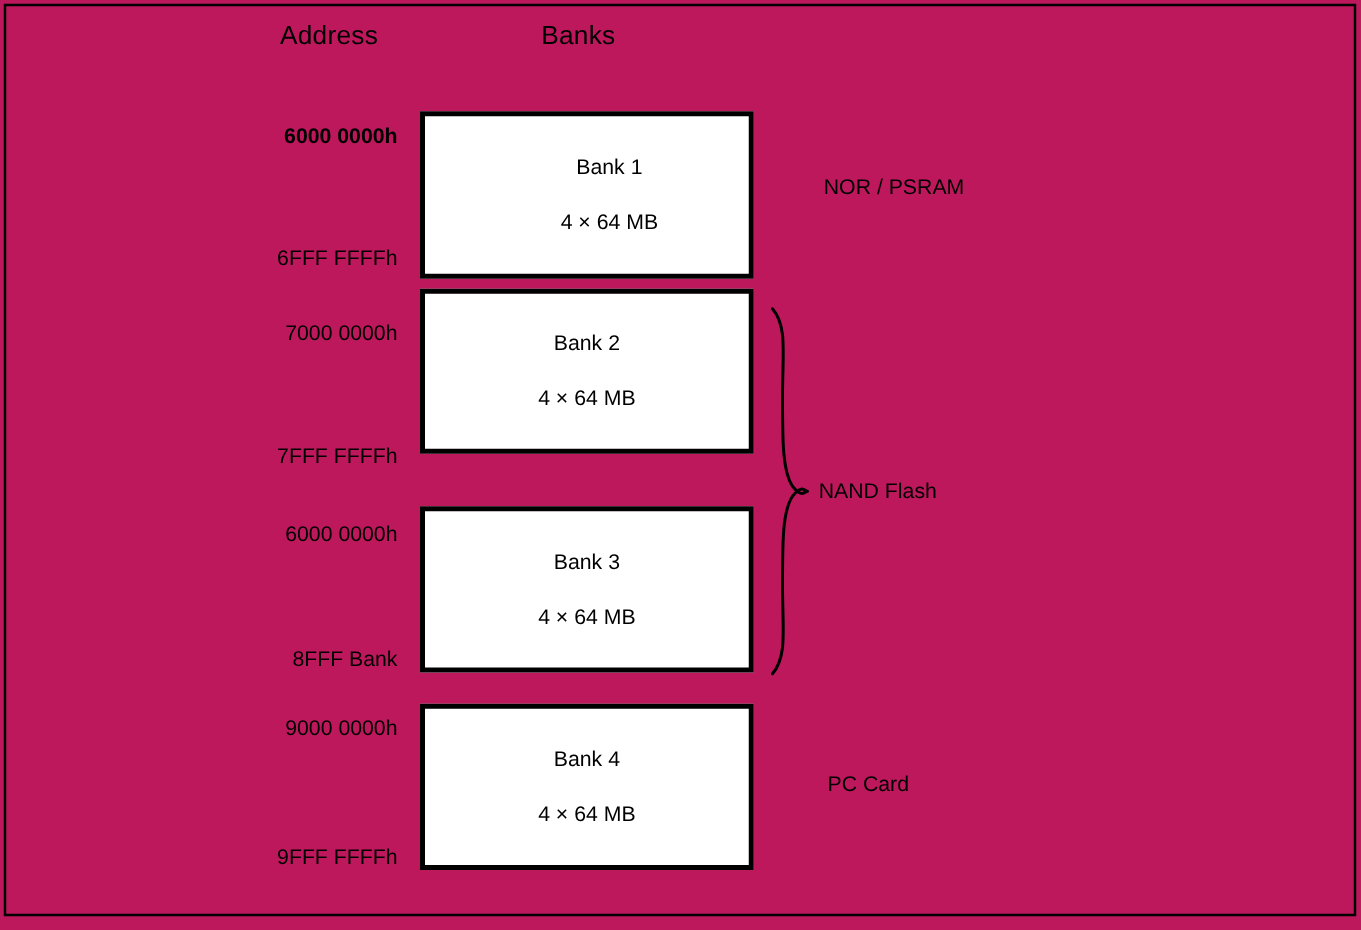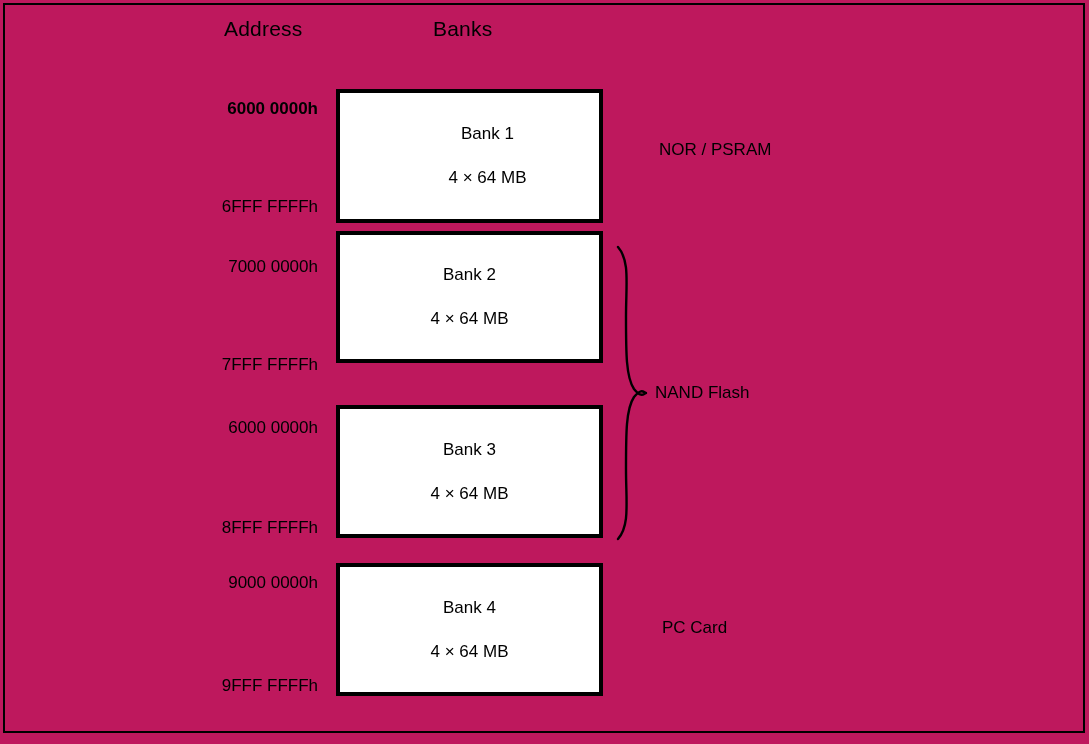--- a/index.html
+++ b/index.html
@@ -127,21 +127,21 @@
   <div class="col-head head-address">Address</div>
   <div class="col-head head-banks">Banks</div>
 
   <div class="addr addr-1-start">6000 0000h</div>
   <div class="addr addr-1-end">6FFF FFFFh</div>
 
   <div class="addr addr-2-start">7000 0000h</div>
   <div class="addr addr-2-end">7FFF FFFFh</div>
 
   <div class="addr addr-3-start">6000 0000h</div>
-  <div class="addr addr-3-end">8FFF FFFFh</div>
+  <div class="addr addr-3-end">8FFF Bank</div>
 
   <div class="addr addr-4-start">9000 0000h</div>
   <div class="addr addr-4-end">9FFF FFFFh</div>
 
   <div class="bank-box box-1">
     <div class="bank-title">Bank 1</div>
     <div class="bank-size">4 × 64 MB</div>
   </div>
 
   <div class="bank-box box-2">

